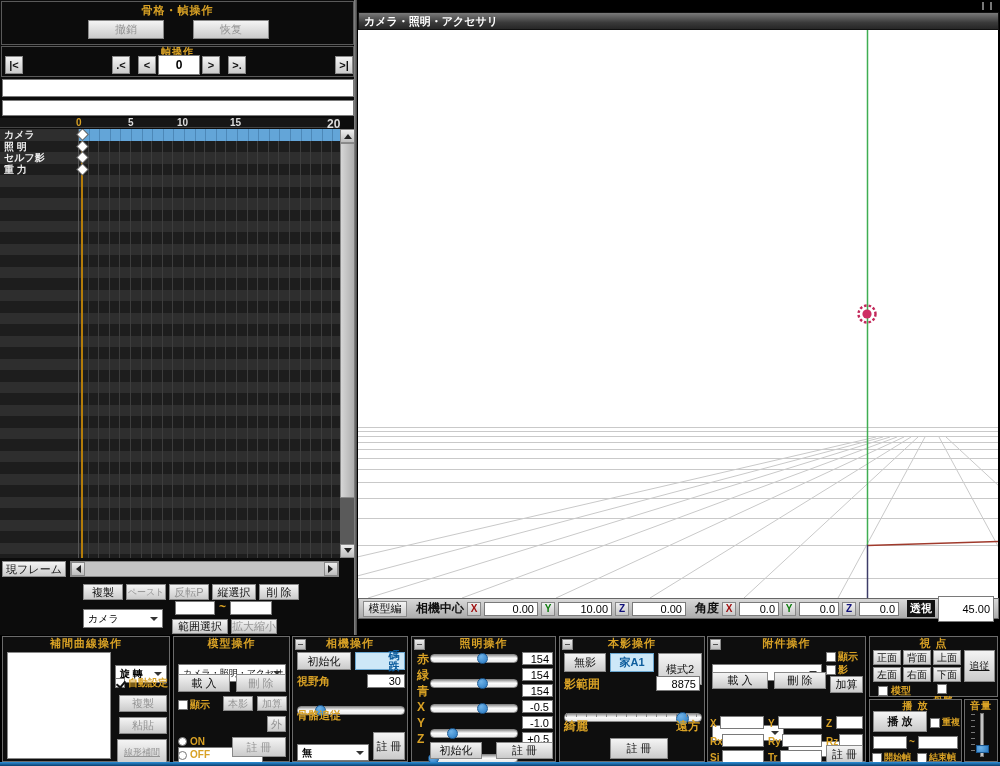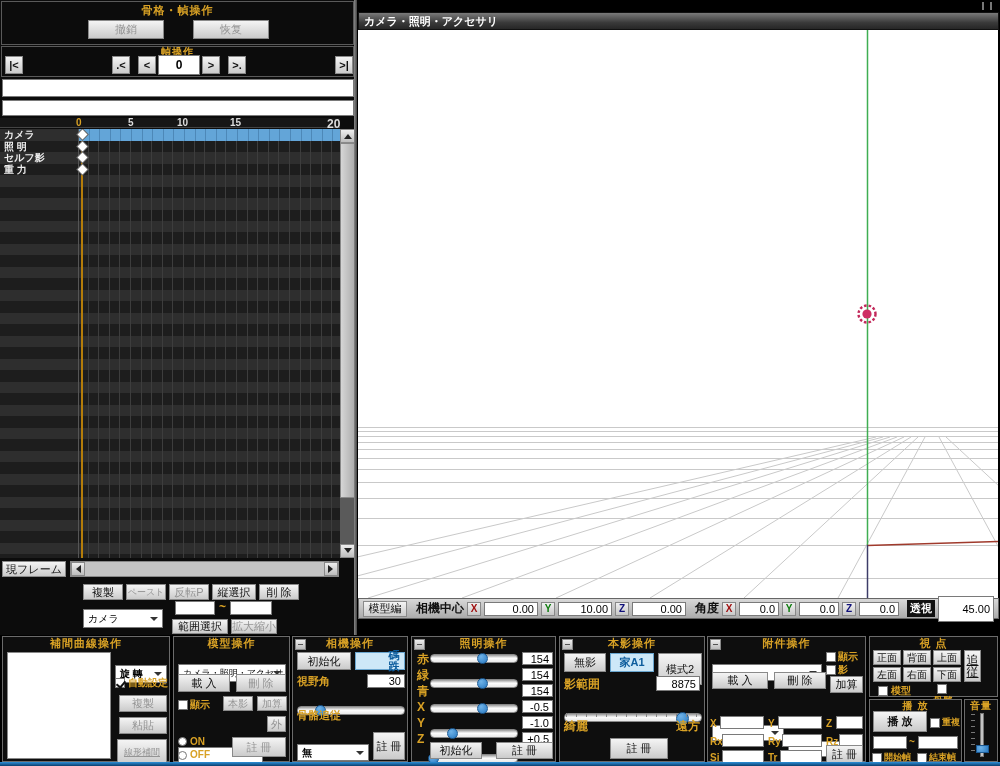--- a/index.html
+++ b/index.html
@@ -361,21 +361,21 @@
     </div>
 
     <div class="panel" style="left:869px;top:1px;width:129px;height:61px;">
       <div class="ptitle">視 点</div>
       <div class="btn abs" style="left:3px;top:13px;width:28px;height:15px;font-size:10px;">正面</div>
       <div class="btn abs" style="left:33px;top:13px;width:28px;height:15px;font-size:10px;">背面</div>
       <div class="btn abs" style="left:63px;top:13px;width:28px;height:15px;font-size:10px;">上面</div>
       <div class="btn abs" style="left:3px;top:30px;width:28px;height:15px;font-size:10px;">左面</div>
       <div class="btn abs" style="left:33px;top:30px;width:28px;height:15px;font-size:10px;">右面</div>
       <div class="btn abs" style="left:63px;top:30px;width:28px;height:15px;font-size:10px;">下面</div>
-      <div class="btn abs" style="left:94px;top:13px;width:17px;height:32px;font-size:12px;text-decoration:underline;">追従</div>
+      <div class="btn abs" style="left:94px;top:13px;width:31px;height:32px;font-size:10px;text-decoration:underline;">追従</div>
       <div class="abs" style="left:8px;top:47px;display:flex;align-items:center;">
         <span class="cb"></span>
         <span class="cblbl" style="font-size:10px;">模型</span>
       </div>
       <div class="abs" style="left:60px;top:47px;display:flex;align-items:center;flex-direction:column;">
         <span class="cb"></span>
         <span class="cblbl" style="font-size:10px;">骨骼</span>
       </div>
     </div>
 

